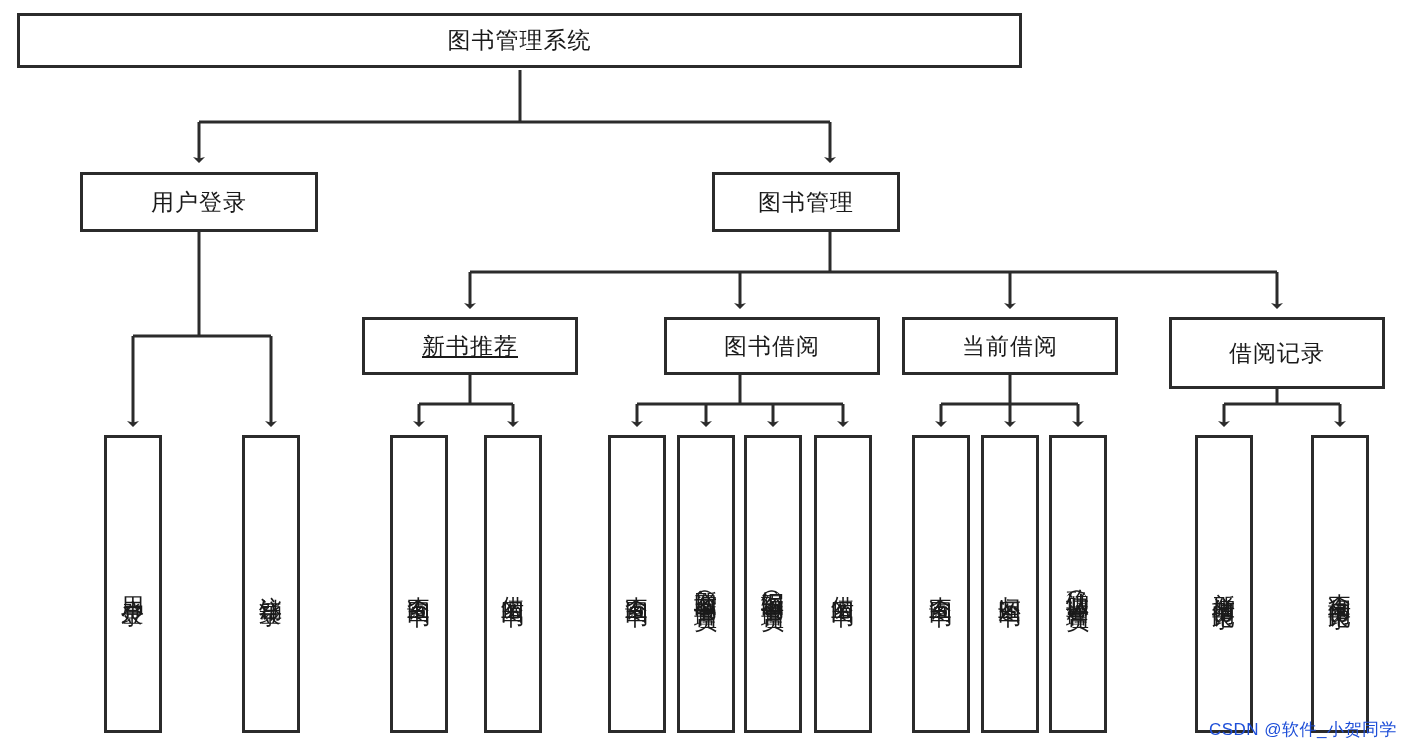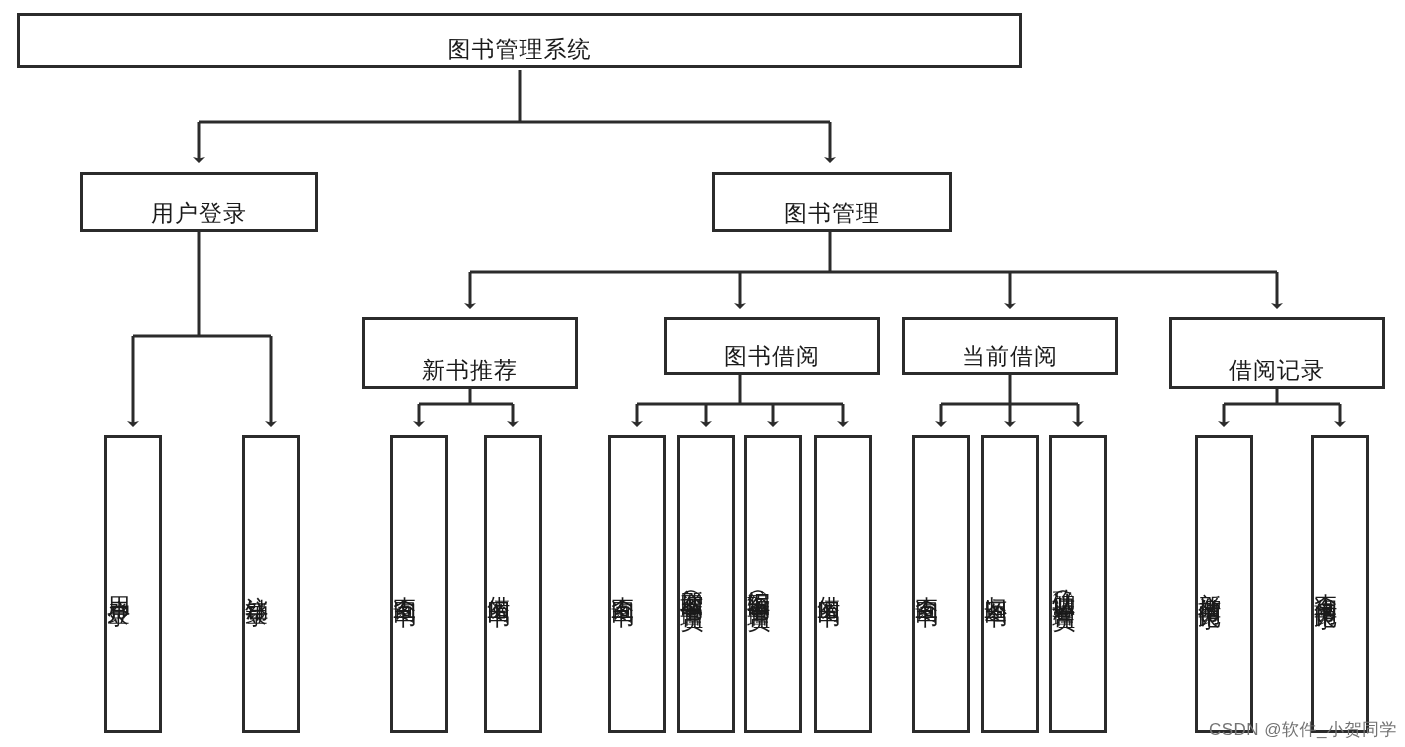--- a/index.html
+++ b/index.html
@@ -14,21 +14,21 @@
     background: #ffffff;
     font-family: "Liberation Sans", "DejaVu Sans", sans-serif;
     overflow: hidden;
   }
   .node {
     position: absolute;
     box-sizing: border-box;
     border: 3px solid #2b2b2b;
     background: #ffffff;
     display: flex;
-    align-items: flex-end;
+    align-items: center;
     justify-content: center;
     color: #1a1a1a;
   }
   .node.horiz {
     font-size: 23px;
     letter-spacing: 1px;
   }
   .node.vert {
     writing-mode: vertical-rl;
     text-orientation: upright;
@@ -49,21 +49,21 @@
     top: 0;
     width: 1405px;
     height: 747px;
     pointer-events: none;
   }
   #watermark {
     position: absolute;
     right: 8px;
     bottom: 6px;
     font-size: 17px;
-    color: #737373;
+    color: #1d4ed8;
     letter-spacing: 0.5px;
     white-space: nowrap;
   }
 </style>
 </head>
 <body>
 
 <div id="canvas">
 
   <svg id="wires" viewBox="0 0 1405 747">
@@ -116,25 +116,25 @@
     </g>
   </svg>
 
   <div class="node horiz" style="left:17px; top:13px; width:1005px; height:55px;">
     <span>图书管理系统</span>
   </div>
 
   <div class="node horiz" style="left:80px; top:172px; width:238px; height:60px;">
     <span>用户登录</span>
   </div>
-  <div class="node horiz" style="left:712px; top:172px; width:240px; height:60px;">
+  <div class="node horiz" style="left:712px; top:172px; width:188px; height:60px;">
     <span>图书管理</span>
   </div>
 
-  <div class="node horiz" style="left:362px; top:317px; width:216px; height:72px;">
+  <div class="node horiz" style="left:362px; top:317px; width:216px; height:58px;text-decoration:underline;">
     <span>新书推荐</span>
   </div>
   <div class="node horiz" style="left:632px; top:317px; width:216px; height:58px;margin-left:32px;">
     <span>图书借阅</span>
   </div>
   <div class="node horiz" style="left:902px; top:317px; width:216px; height:58px;">
     <span>当前借阅</span>
   </div>
   <div class="node horiz" style="left:1169px; top:317px; width:216px; height:72px;">
     <span>借阅记录</span>

